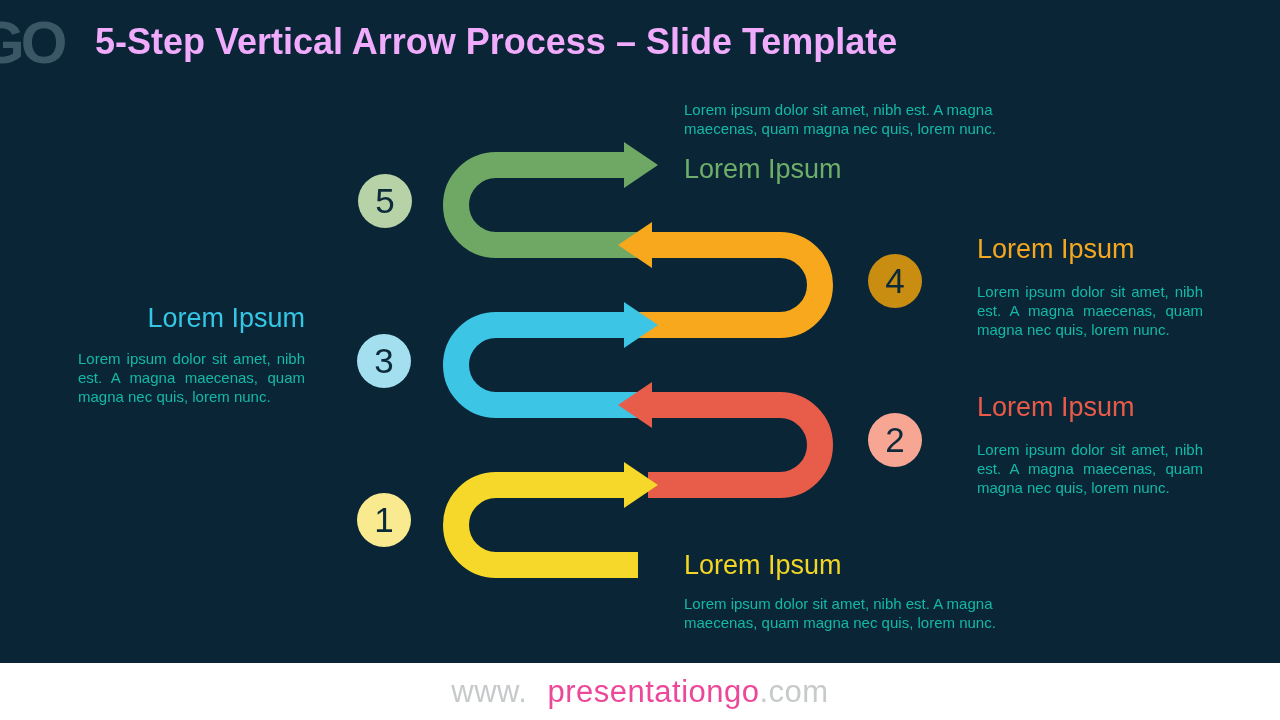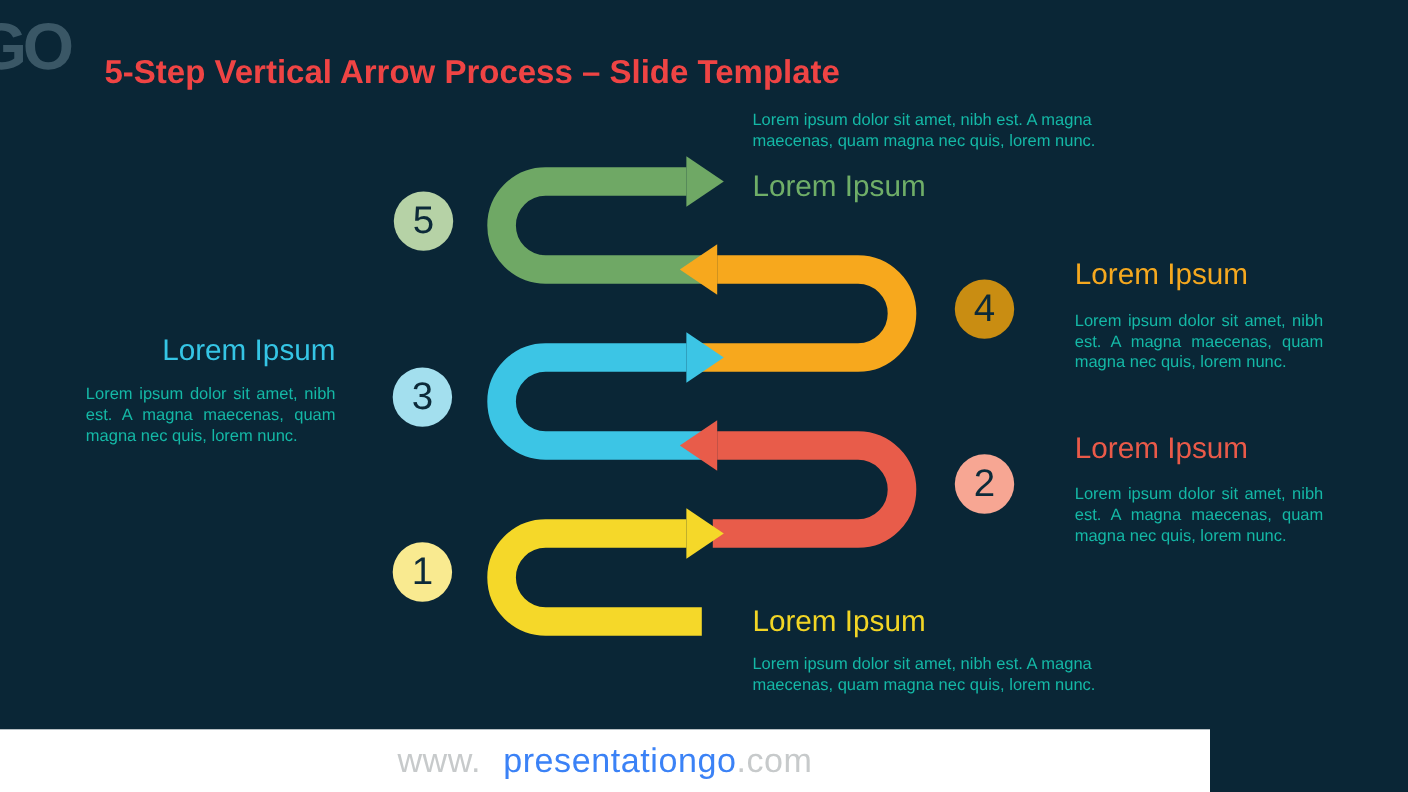--- a/index.html
+++ b/index.html
@@ -22,25 +22,24 @@
     font-weight: 700;
     letter-spacing: -4px;
     color: #3d5a69;
     opacity: 0.95;
   }
 
   .title {
     position: absolute;
     left: 95px;
     top: 21px;
-    font-size: 30px;
+    font-size: 36px;
     font-weight: 700;
-    color: #ef4444;
+    color: #f0abfc;
     white-space: nowrap;
-    margin-top: 28px;
   }
 
   .diagram-svg {
     position: absolute;
     left: 0; top: 0;
     width: 1280px; height: 720px;
   }
 
   .badge {
     position: absolute;
@@ -82,31 +81,31 @@
 
   .block-2 { left: 977px; top: 393px; width: 226px; }
   .block-2 .step-body { margin-top: 19px; }
 
   .block-1 { left: 684px; top: 551px; width: 312px; }
   .block-1 .step-body { margin-top: 15px; }
 
   .footer {
     position: absolute;
     left: 0; bottom: 0;
-    width: 1100px; height: 57px;
+    width: 1280px; height: 57px;
     background: #ffffff;
     display: flex;
     align-items: center;
     justify-content: center;
     font-size: 31px;
     letter-spacing: 0.5px;
     cursor: pointer;
   }
   .footer .dim { color: #c7cacb; }
-  .footer .brand { color: #3b82f6; margin-left: 20px; }
+  .footer .brand { color: #ec4899; margin-left: 20px; }
 </style>
 </head>
 <body>
 
 <div class="slide">
 
   <div class="logo">GO</div>
 
   <h1 class="title">5-Step Vertical Arrow Process – Slide Template</h1>
 

